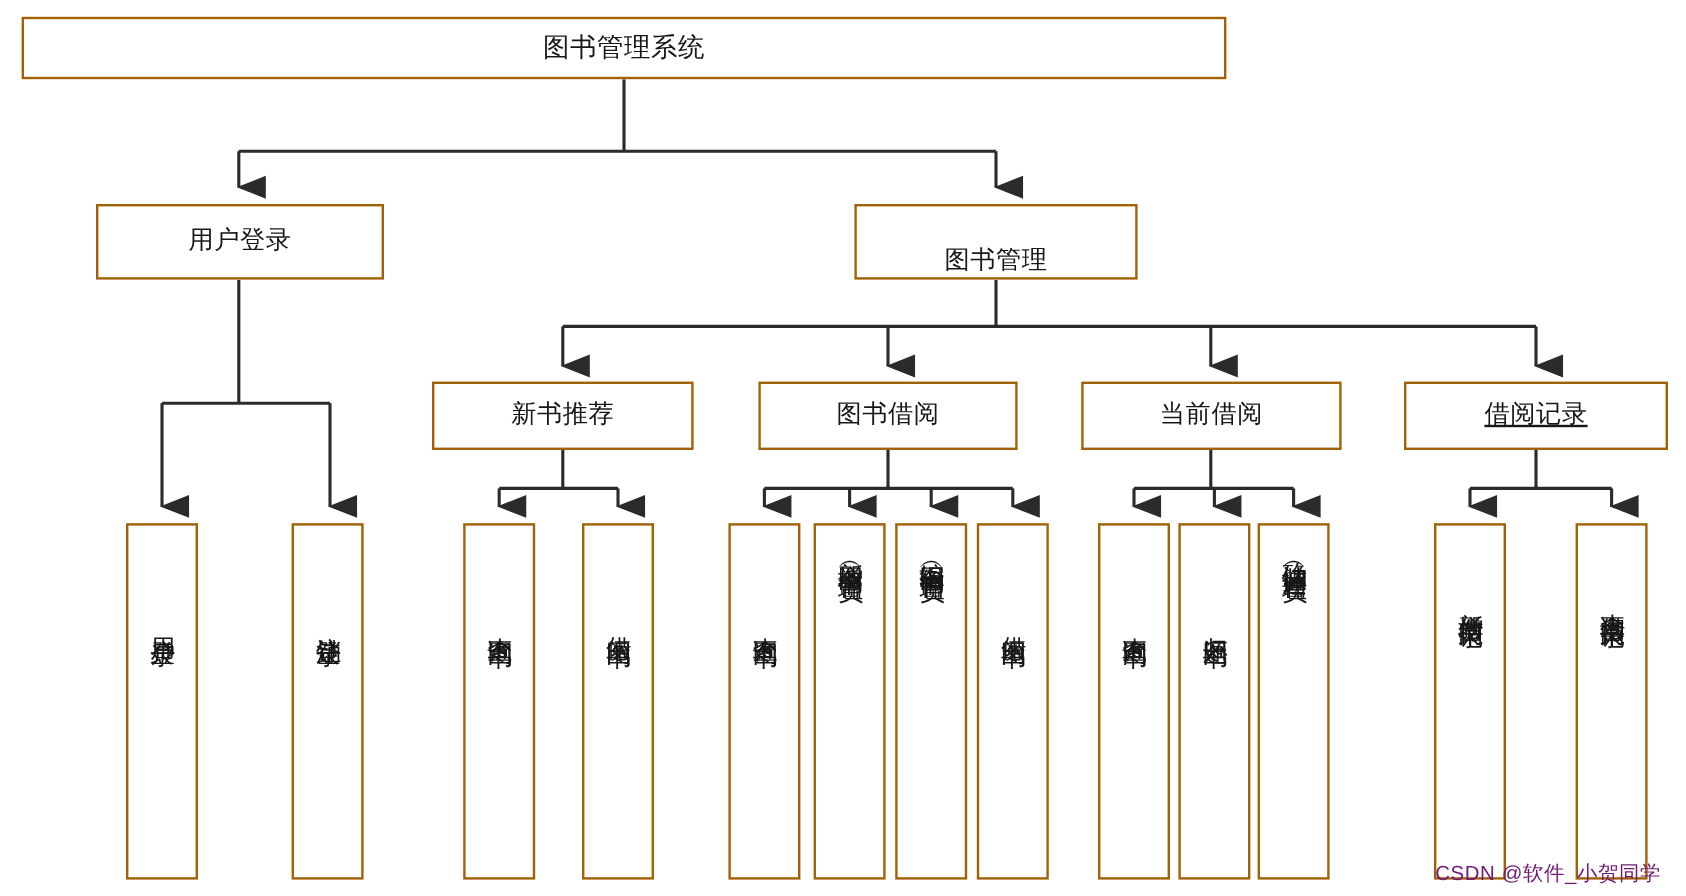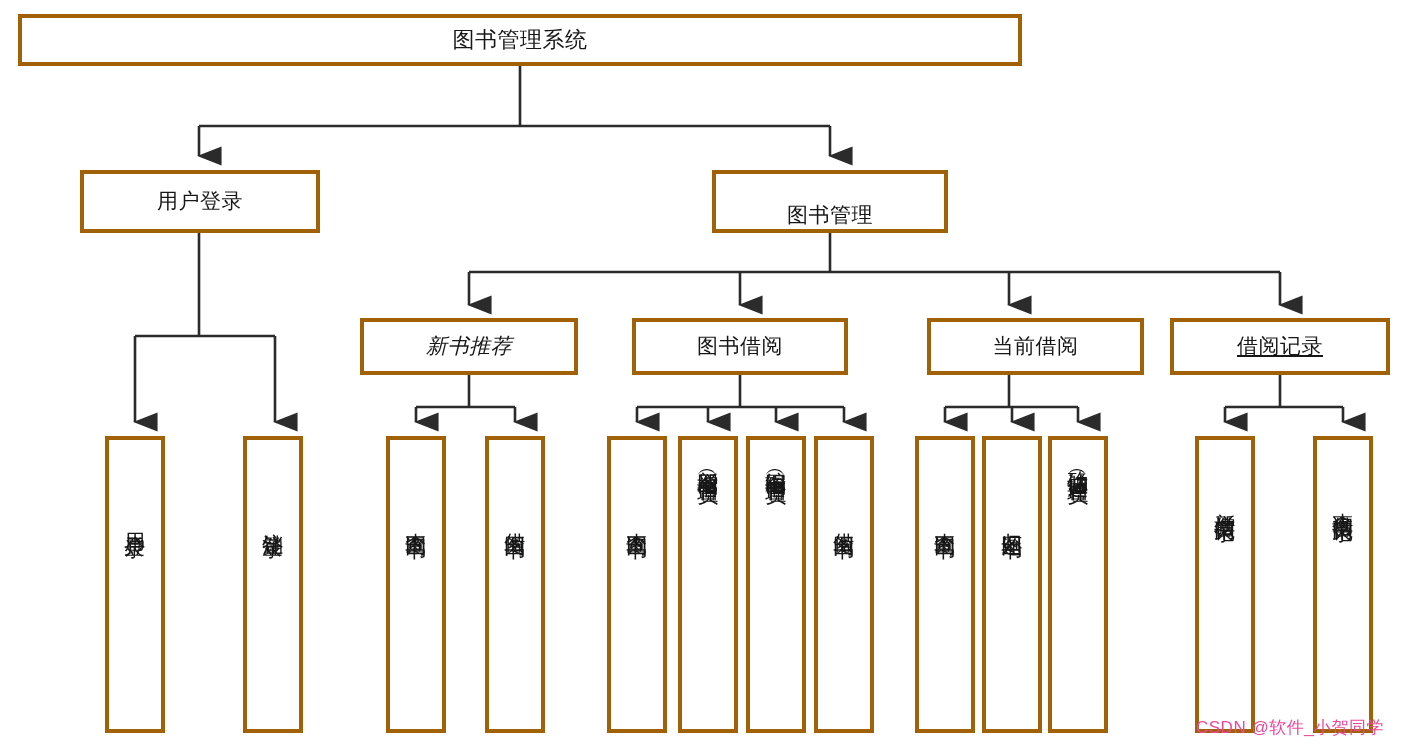--- a/index.html
+++ b/index.html
@@ -18,21 +18,21 @@
   svg#connectors{
     position:absolute;
     left:0; top:0;
     width:1405px; height:747px;
     pointer-events:none;
   }
   .node{
     position:absolute;
     box-sizing:border-box;
     background:#ffffff;
-    border:4px solid #a16207;
+    border:2px solid #a16207;
     display:flex;
     align-items:center;
     justify-content:center;
     text-align:center;
     color:#171717;
   }
   .node .node-label{
     display:block;
     line-height:1.28;
     letter-spacing:0.5px;
@@ -59,21 +59,21 @@
   }
   .node.vertical.short .node-label{
     margin-top:62px;
   }
   .node.vertical.short3 .node-label{
     margin-top:42px;
   }
   .watermark{
     position:absolute;
     font-size:17px;
-    color:#ec4899;
+    color:#701a75;
     white-space:nowrap;
     letter-spacing:0.5px;
     user-select:none;
   }
 </style>
 </head>
 <body>
 
 <div id="diagram-root">
 
@@ -135,27 +135,27 @@
     <span class="node-label">图书管理系统</span>
   </div>
 
   <div class="node horizontal" style="left:80px;top:170px;width:240px;height:63px;">
     <span class="node-label">用户登录</span>
   </div>
   <div class="node horizontal" style="left:712px;top:170px;width:236px;height:63px;align-items:flex-end;">
     <span class="node-label">图书管理</span>
   </div>
 
-  <div class="node horizontal" style="left:360px;top:318px;width:218px;height:57px;font-style:italic;">
+  <div class="node horizontal" style="left:360px;top:318px;width:218px;height:57px;">
     <span class="node-label">新书推荐</span>
   </div>
   <div class="node horizontal" style="left:632px;top:318px;width:216px;height:57px;">
     <span class="node-label">图书借阅</span>
   </div>
-  <div class="node horizontal" style="left:901px;top:318px;width:217px;height:57px;margin-left:26px;">
+  <div class="node horizontal" style="left:901px;top:318px;width:217px;height:57px;">
     <span class="node-label">当前借阅</span>
   </div>
   <div class="node horizontal" style="left:1170px;top:318px;width:220px;height:57px;text-decoration:underline;">
     <span class="node-label">借阅记录</span>
   </div>
 
   <div class="node vertical short" style="left:105px;top:436px;width:60px;height:297px;">
     <span class="node-label">用户登录</span>
   </div>
   <div class="node vertical short" style="left:243px;top:436px;width:60px;height:297px;">

